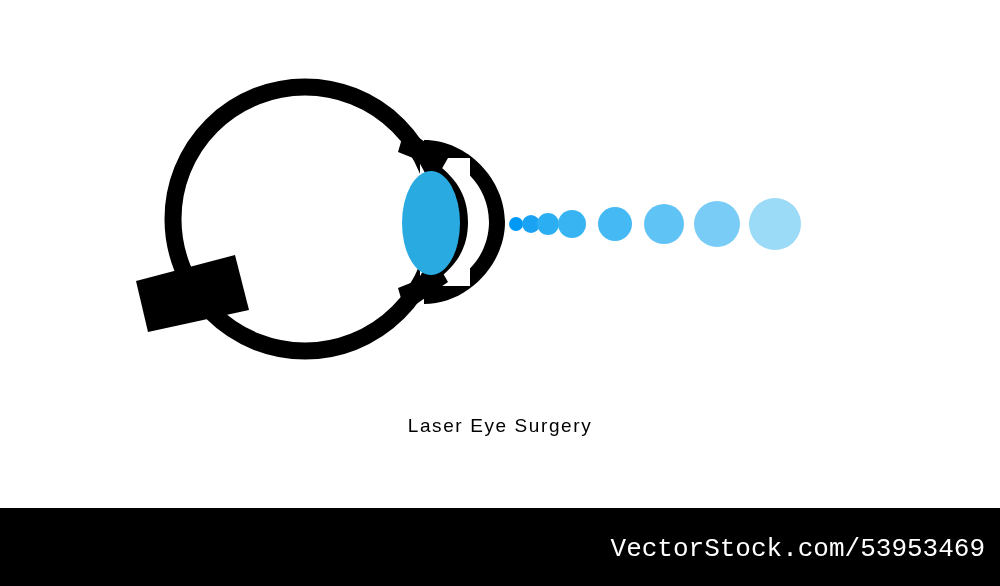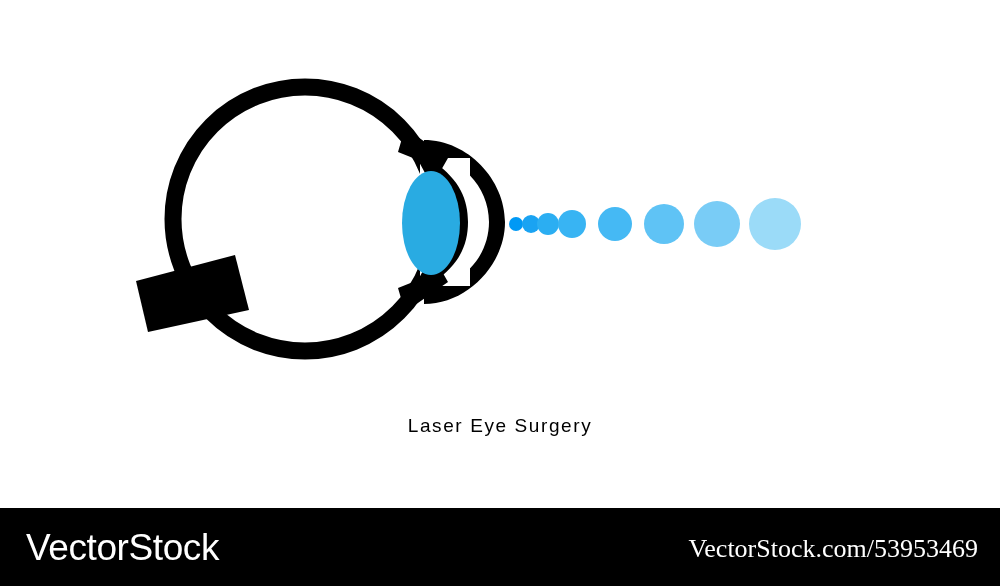--- a/index.html
+++ b/index.html
@@ -62,23 +62,23 @@
     top: 18px;
     font-family: "Liberation Sans", sans-serif;
     font-size: 37px;
     font-weight: normal;
     letter-spacing: -0.4px;
     color: #ffffff;
     line-height: 44px;
   }
   #watermark-url {
     position: absolute;
-    right: 22px;
+    right: 15px;
     top: 26px;
-    font-family: Liberation Serif, serif;
+    font-family: Liberation Mono, monospace;
     font-size: 26px;
     font-weight: normal;
     letter-spacing: 0px;
     color: #ffffff;
     line-height: 30px;
   }
 </style>
 </head>
 <body>
 
@@ -140,17 +140,16 @@
           <circle cx="775" cy="224" r="26" fill="#9BDBF8" opacity="1"></circle>
         </g>
 
     </svg>
 
     <div id="caption">Laser Eye Surgery</div>
 
   </div>
 
   <div id="footer">
-    <div id="brand">VectorStock</div>
     <div id="watermark-url">VectorStock.com/53953469</div>
   </div>
 
 </div>
 
 </body></html>

